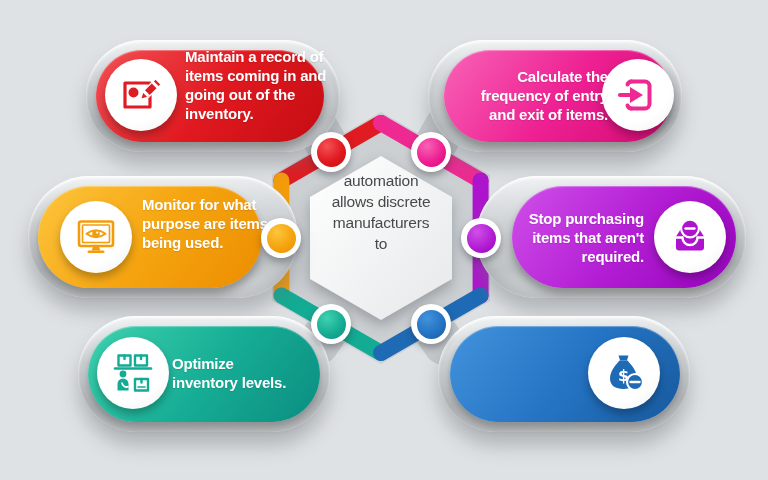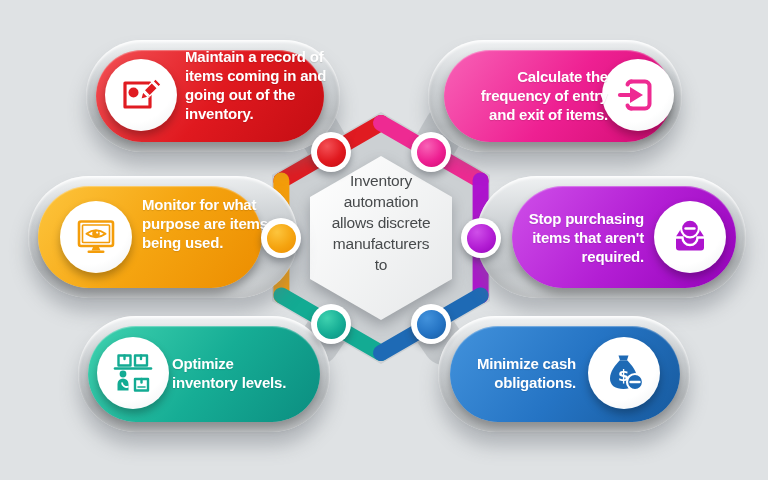--- a/index.html
+++ b/index.html
@@ -181,21 +181,20 @@
     <div class="pill-inner" style="left:12px;top:10px;width:230px;height:96px;"></div>
     <div class="icon-circle" style="left:150px;top:21px;">
       <svg class="ic" width="44" height="44" viewBox="0 0 44 44">
         <path class="fl" d="M17.5 9.5 C13 14.5 8 20.5 8 27.5 C8 34.5 13.5 38 21.5 38 C29.5 38 35 34.5 35 27.5 C35 20.5 30 14.5 25.5 9.5 Z"></path>
         <path class="fl" d="M16.5 4.5 h10 l-1.6 5 h-6.8 Z"></path>
         <text x="21.5" y="30" text-anchor="middle" font-size="16" font-weight="bold" fill="#ffffff" font-family="'DejaVu Sans', sans-serif">$</text>
         <circle class="fl" cx="33" cy="31" r="8" stroke="#ffffff" stroke-width="2.2"></circle>
         <line x1="28.6" y1="31" x2="37.4" y2="31" stroke="#ffffff" stroke-width="2.6" stroke-linecap="round"></line>
       </svg>
     </div>
-    <div class="pill-text t-right" style="left:4px;top:38px;width:134px;">Minimize cash obligations.</div>
   </div>
 
   <div class="node" style="left: 311px; top: 132px; --c1: #f45156; --c2: #e0191f; --c3: #c40d13; --cm: #e01b21;">
       <div class="node-core"></div>
     </div>
   <div class="node" style="left: 411px; top: 132px; --c1: #f863b7; --c2: #ee2092; --c3: #d10b72; --cm: #ee2a92;">
       <div class="node-core"></div>
     </div>
   <div class="node" style="left: 261px; top: 218px; --c1: #fdc53d; --c2: #f5a410; --c3: #ec8d00; --cm: #f49d0a;">
       <div class="node-core"></div>
@@ -204,20 +203,19 @@
       <div class="node-core"></div>
     </div>
   <div class="node" style="left: 311px; top: 304px; --c1: #3fd2af; --c2: #16ad95; --c3: #0b8d80; --cm: #13ab93;">
       <div class="node-core"></div>
     </div>
   <div class="node" style="left: 411px; top: 304px; --c1: #4292dc; --c2: #2574c4; --c3: #175a9e; --cm: #1e6ab5;">
       <div class="node-core"></div>
     </div>
 
   <div class="center-text" style="color: rgb(71, 74, 76);">
-    <div>Inventory</div>
     <div>automation</div>
     <div>allows discrete</div>
     <div>manufacturers</div>
     <div>to</div>
   </div>
 
 </div>
 
 </body></html>

